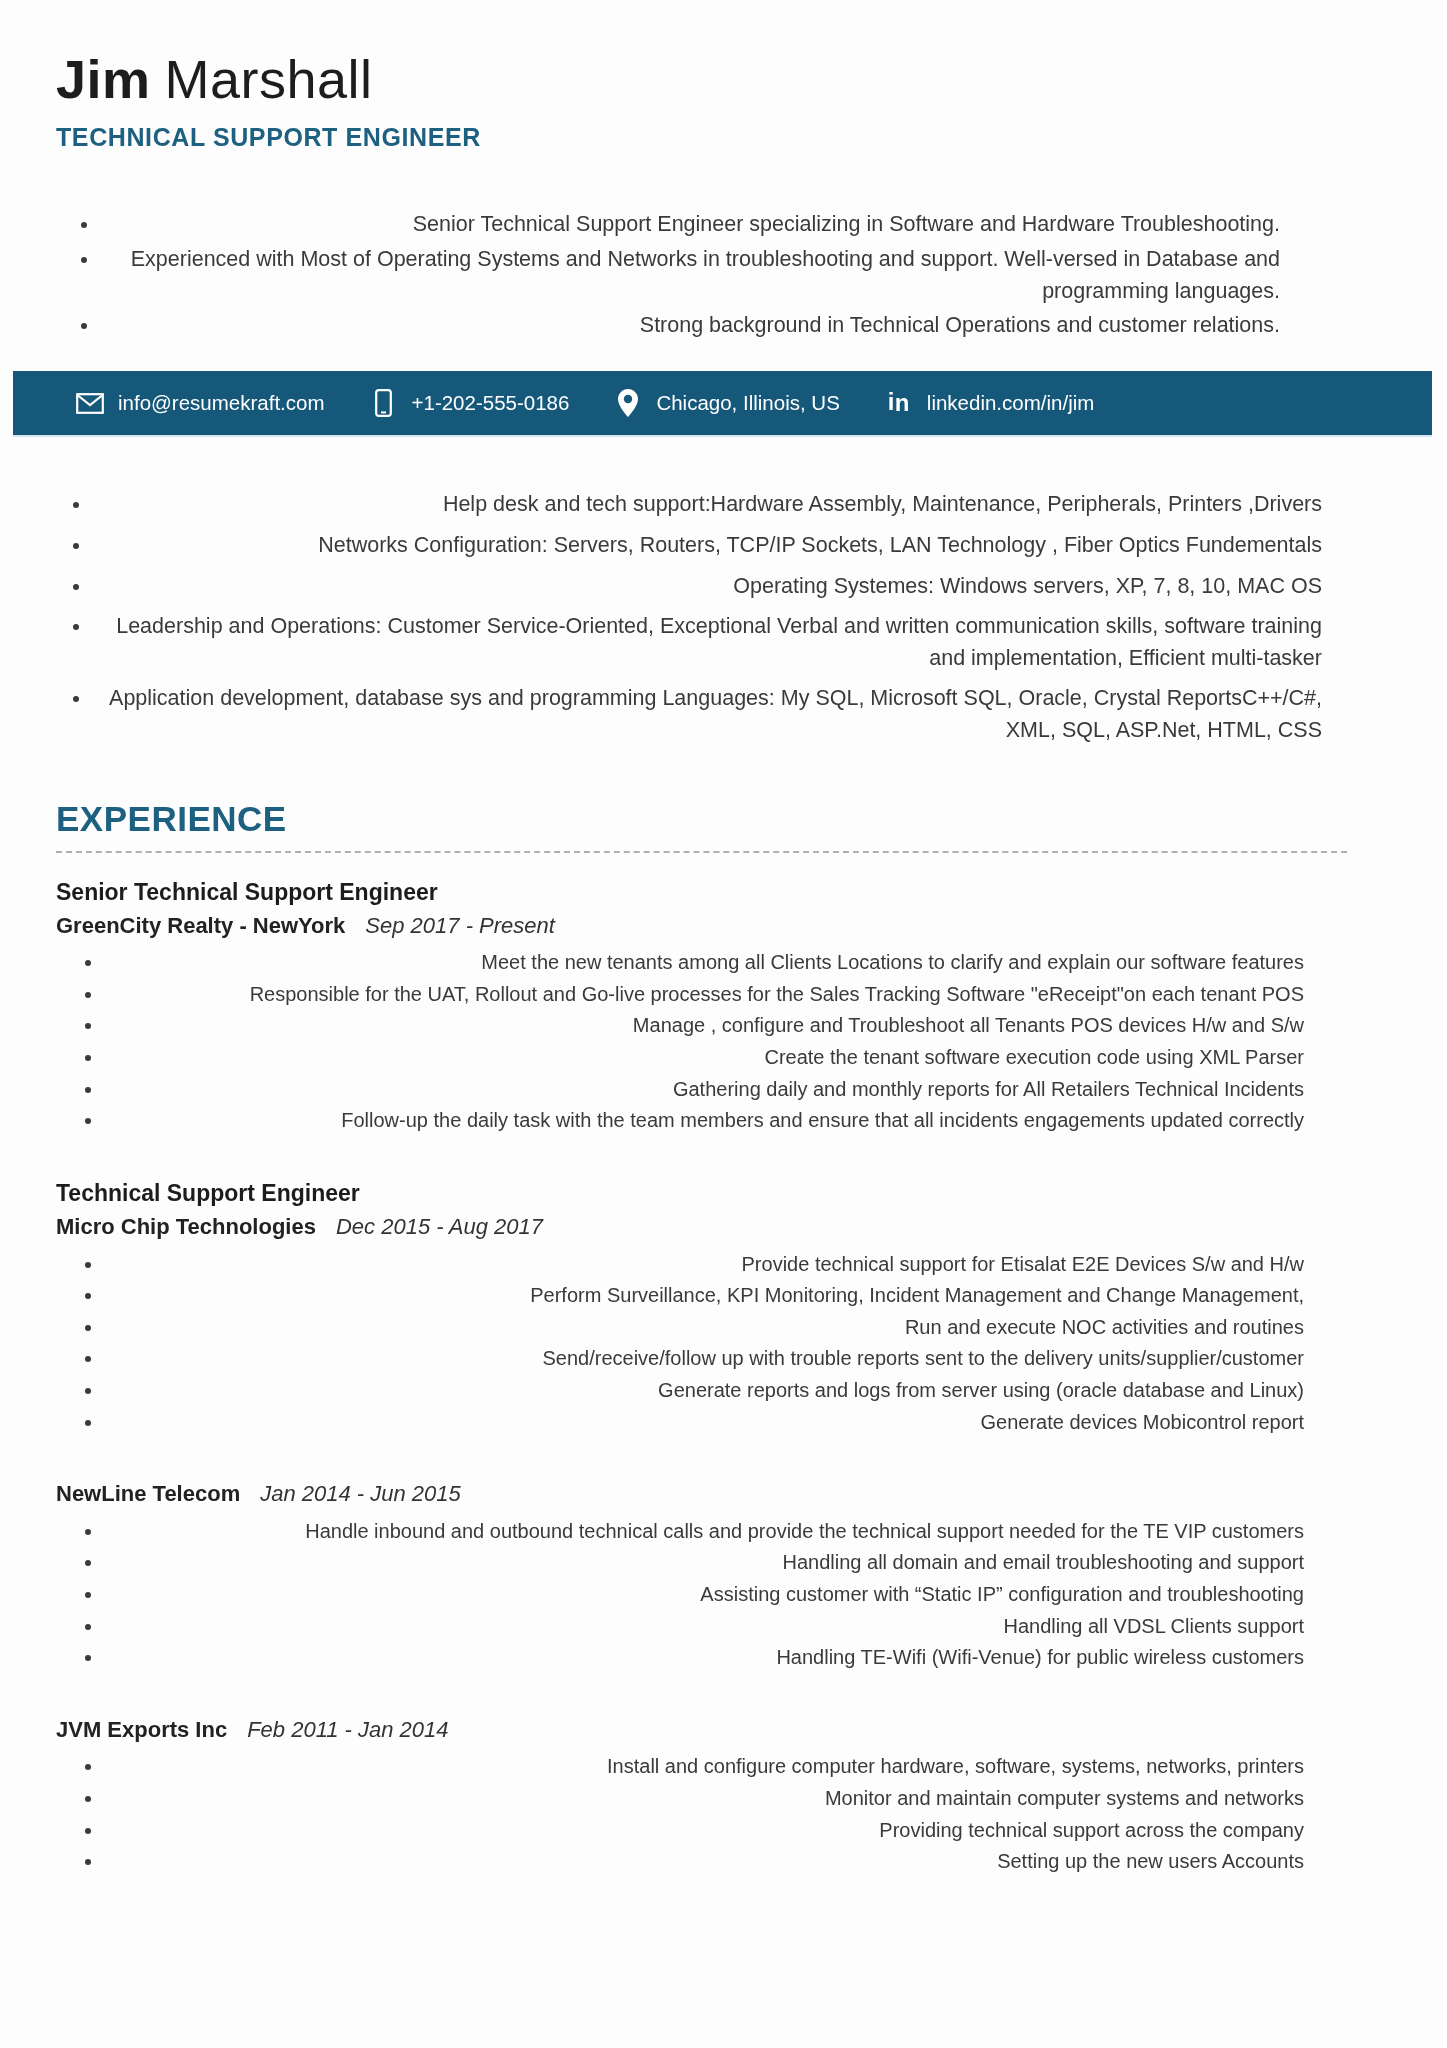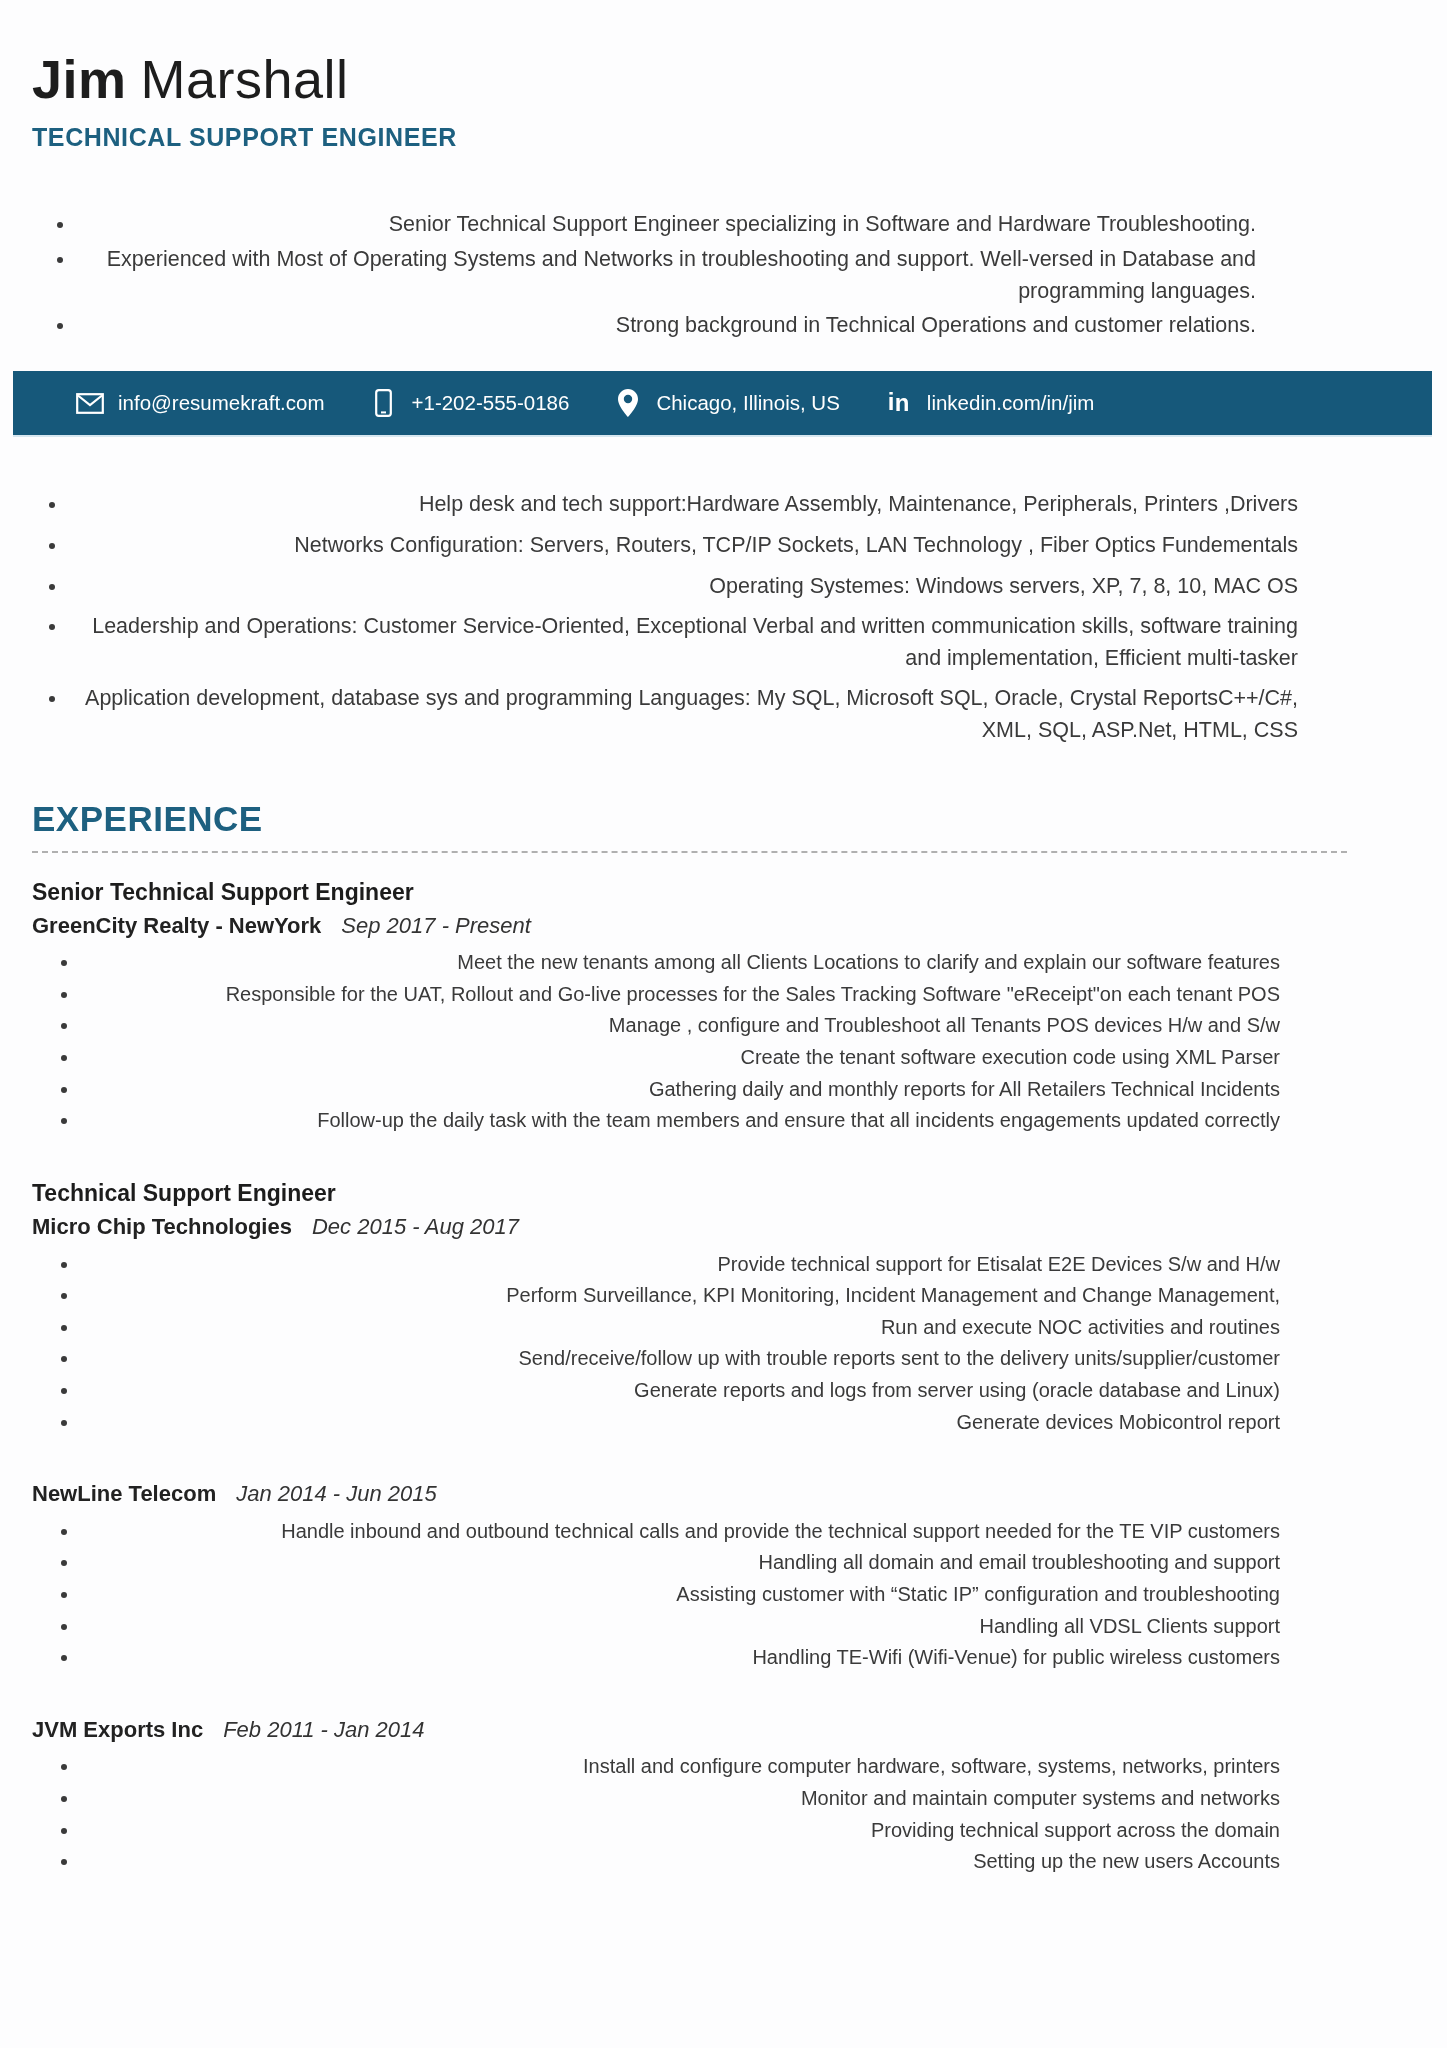--- a/index.html
+++ b/index.html
@@ -12,21 +12,21 @@
   *{margin:0;padding:0;box-sizing:border-box;}
   html,body{background:#e8e8e8;}
   body{font-family:"Liberation Sans","DejaVu Sans",sans-serif;}
   .page{
     position:relative;
     width:1447px;height:2048px;
     background:#fdfdfe;
     margin:0 auto;
     overflow:hidden;
   }
-  .content{padding-left:32px;padding-right:100px;}
+  .content{padding-left:56px;padding-right:100px;}
 
   
   .header{padding-top:50px;}
   .name{font-size:54px;color:var(--ink);letter-spacing:.5px;line-height:1.1;}
   .name .first{font-weight:700;}
   .name .last{font-weight:400;margin-left:14px;}
   .role-title{
     margin-top:14px;
     font-size:25px;font-weight:700;color:var(--accent);letter-spacing:.6px;
   }
@@ -174,20 +174,20 @@
             <li>Assisting customer with “Static IP” configuration and troubleshooting</li>
             <li>Handling all VDSL Clients support</li>
             <li>Handling TE-Wifi (Wifi-Venue) for public wireless customers</li>
           </ul>
         </div>
         <div class="job">
           <div class="job-meta"><span class="company">JVM Exports Inc</span><span class="dates">Feb 2011 - Jan 2014</span></div>
           <ul class="bullets job-bullets">
             <li>Install and configure computer hardware, software, systems, networks, printers</li>
             <li>Monitor and maintain computer systems and networks</li>
-            <li>Providing technical support across the domain</li>
+            <li>Providing technical support across the company</li>
             <li>Setting up the new users Accounts</li>
           </ul>
         </div>
       </div>
   </div>
 
 </div>
 
 </body></html>

